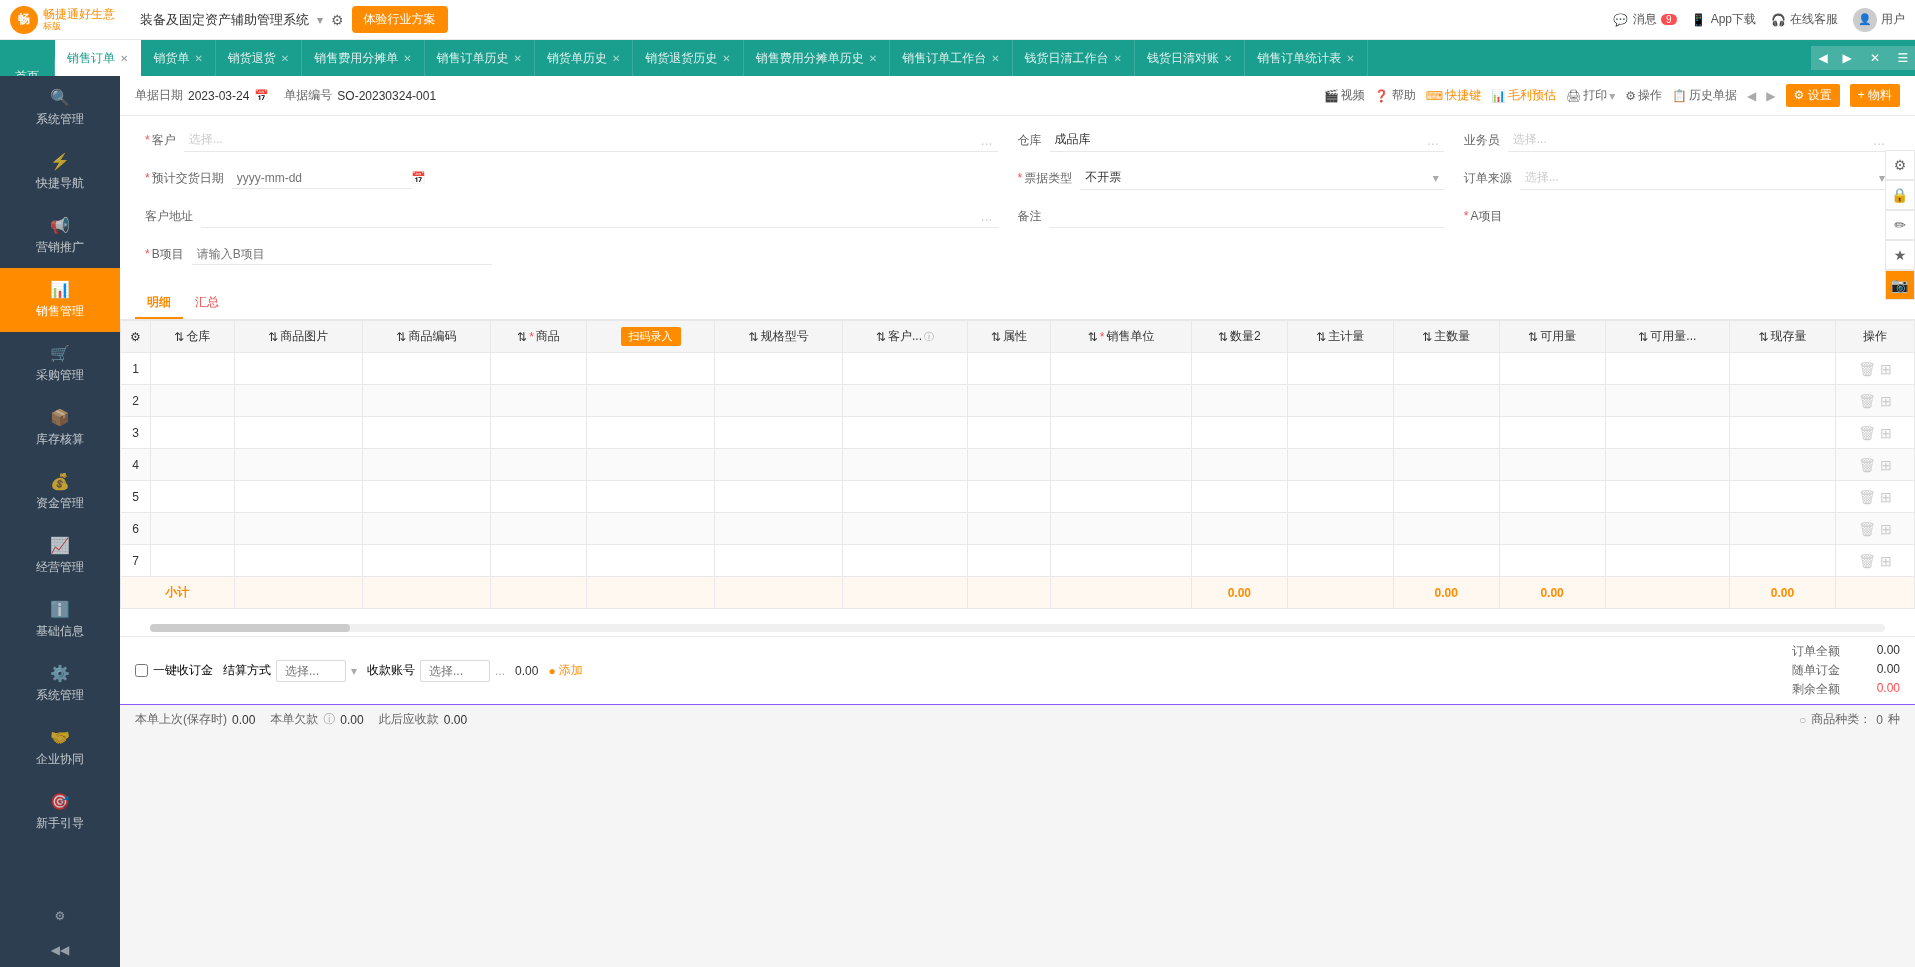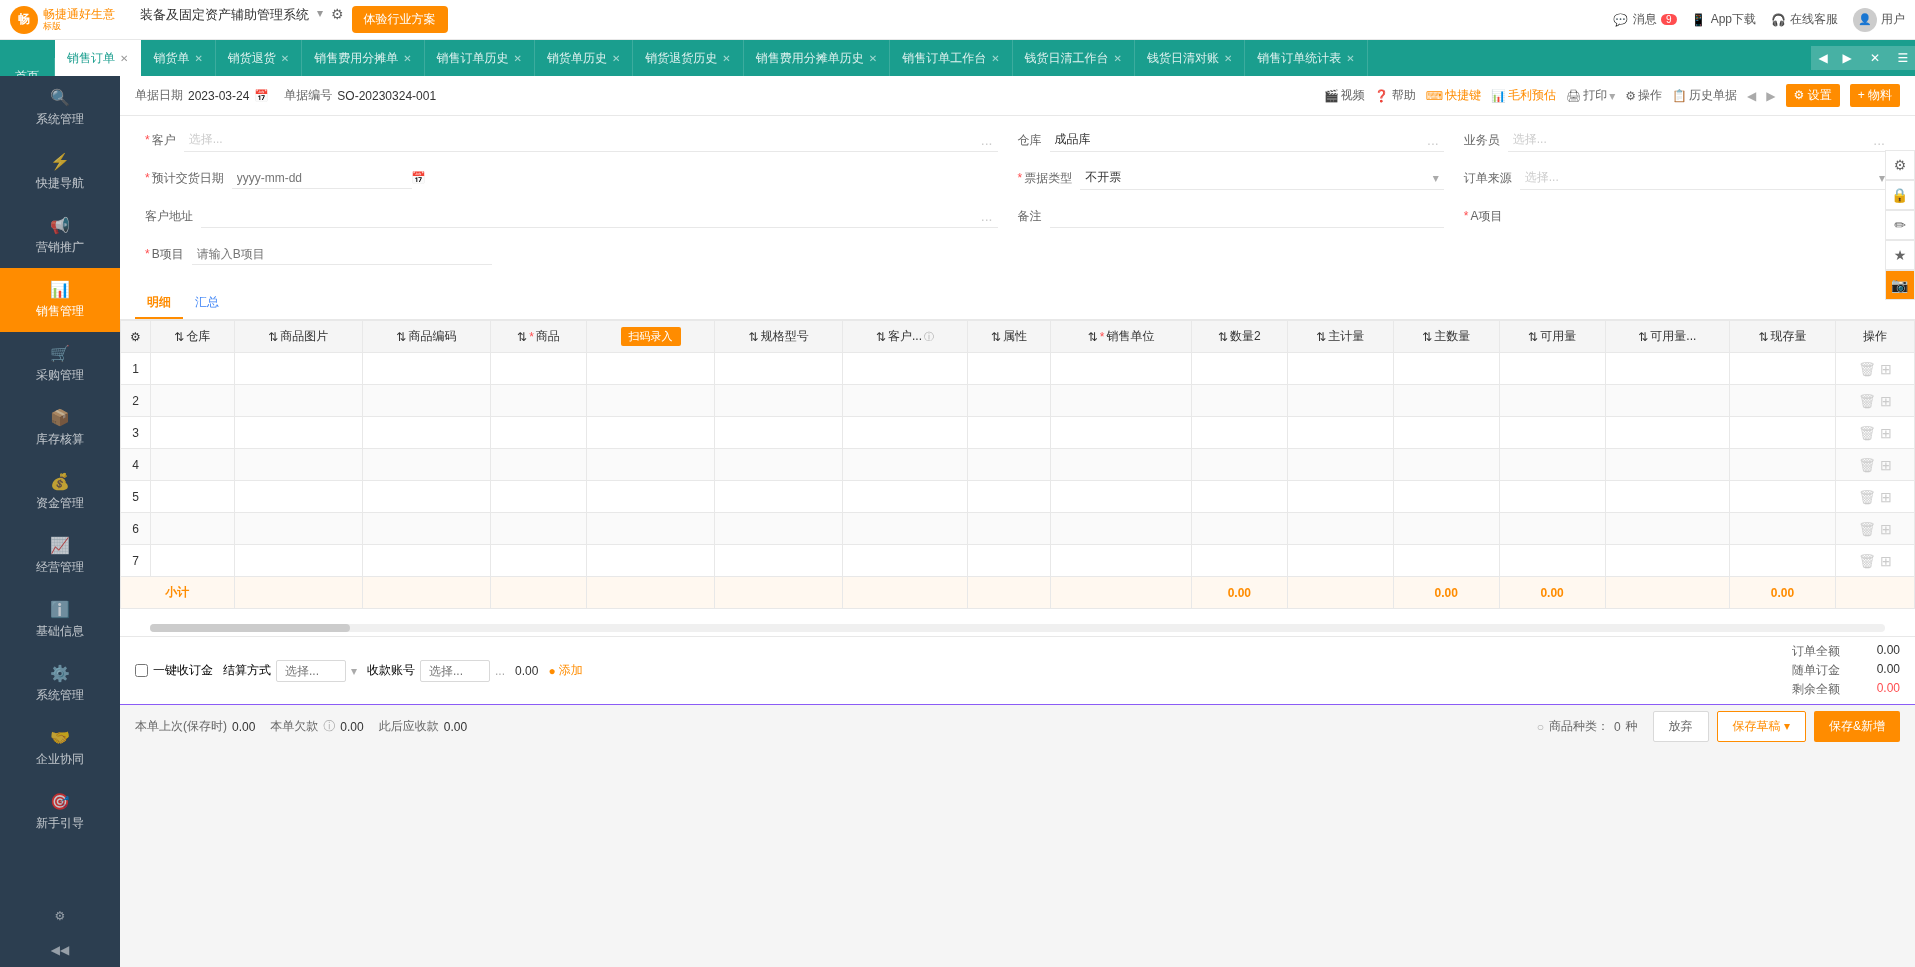--- a/index.html
+++ b/index.html
@@ -3,21 +3,21 @@
   <meta charset="utf-8">
   <style>
     * { box-sizing: border-box; margin: 0; padding: 0; font-family: 'Microsoft YaHei', Arial, sans-serif; font-size: 12px; }
     body { background: #f5f5f5; overflow: hidden; width: 1915px; height: 967px; }
 
     
     .top-bar { background: #fff; height: 40px; display: flex; align-items: center; padding: 0 10px; border-bottom: 1px solid #e8e8e8; position: relative; z-index: 100; }
     .logo-area { width: 120px; display: flex; align-items: center; gap: 5px; }
     .logo-icon { width: 28px; height: 28px; background: #ff8c00; border-radius: 50%; display: flex; align-items: center; justify-content: center; color: white; font-size: 14px; font-weight: bold; }
     .logo-text { font-size: 11px; color: #ff8c00; line-height: 1.2; }
-    .system-title { flex: 1; display: flex; gap: 8px; margin-left: 10px; }
+    .system-title { flex: 1; display: flex; align-items: center; gap: 8px; margin-left: 10px; }
     .industry-btn { background: #ff8c00; color: white; border: none; padding: 5px 12px; border-radius: 4px; cursor: pointer; font-size: 12px; }
     .top-right { display: flex; align-items: center; gap: 15px; margin-left: auto; }
     .top-right-item { display: flex; align-items: center; gap: 4px; color: #555; cursor: pointer; font-size: 12px; }
     .badge { background: #ff4d4f; color: white; border-radius: 8px; padding: 0 4px; font-size: 10px; min-width: 16px; text-align: center; }
     .user-avatar { width: 24px; height: 24px; background: #ccc; border-radius: 50%; display: flex; align-items: center; justify-content: center; color: #fff; font-size: 11px; }
 
     
     .nav-tabs { background: #1a9e8e; height: 36px; display: flex; align-items: center; overflow: hidden; position: relative; }
     .nav-tab { padding: 0 12px; height: 36px; display: flex; align-items: center; color: rgba(255,255,255,0.85); cursor: pointer; white-space: nowrap; font-size: 12px; border-right: 1px solid rgba(255,255,255,0.15); }
     .nav-tab.active { background: #fff; color: #1a9e8e; }
@@ -53,21 +53,21 @@
     
     .form-body { padding: 10px 15px; background: #fff; }
     .form-row { display: flex; align-items: center; margin-bottom: 10px; gap: 0; }
     .form-cell { display: flex; align-items: center; flex: 1; padding: 0 10px; min-height: 28px; }
     .form-cell .required { color: #ff4d4f; margin-right: 2px; }
     .form-cell label { color: #666; white-space: nowrap; margin-right: 8px; }
     .form-cell .input-val { border-bottom: 1px solid #e8e8e8; flex: 1; padding: 3px 5px; color: #ccc; min-width: 80px; display: flex; align-items: center; justify-content: space-between; }
     .dots-btn { color: #ccc; cursor: pointer; font-size: 14px; }
     .date-input { border: none; border-bottom: 1px solid #e8e8e8; padding: 3px 5px; color: #ccc; flex: 1; }
     .table-tabs { display: flex; gap: 0; padding: 0 15px; border-bottom: 1px solid #e8e8e8; background: #fff; }
-    .table-tab { padding: 6px 12px; cursor: pointer; color: #3b82f6; border-bottom: 2px solid transparent; }
+    .table-tab { padding: 6px 12px; cursor: pointer; color: #ef4444; border-bottom: 2px solid transparent; }
     .table-tab.active { color: #ff8c00; border-bottom: 2px solid #ff8c00; font-weight: bold; }
 
     .data-table { width: 100%; border-collapse: collapse; font-size: 12px; }
     .data-table th { background: #f5f5f5; border: 1px solid #e8e8e8; padding: 6px 4px; color: #333; white-space: nowrap; text-align: center; font-weight: normal; }
     .data-table td { border: 1px solid #e8e8e8; padding: 4px; text-align: center; color: #333; height: 32px; }
     .data-table tr:nth-child(even) td { background: #fafafa; }
     .row-num { color: #666; width: 30px; }
     .th-sort { display: flex; align-items: center; justify-content: center; gap: 2px; }
     .required-col { color: #ff4d4f; }
     .scan-btn { background: #ff8c00; color: white; border: none; padding: 2px 8px; border-radius: 2px; cursor: pointer; font-size: 11px; }
@@ -670,28 +670,20 @@
       <div class="bottom-field">
         <span>此后应收款</span>
         <span class="val">0.00</span>
       </div>
       <div class="bottom-field" style="margin-left:auto;">
         <span style="color:#aaa;">○</span>
         <span>商品种类：</span>
         <span>0</span>
         <span>种</span>
       </div>
-      <div class="save-btns">
-        <button class="btn-discard">放弃</button>
-        <button class="btn-save-draft">
-          <span>保存草稿</span>
-          <span style="color:#ff8c00;">▾</span>
-        </button>
-        <button class="btn-save-new">保存&amp;新增</button>
-      </div>
     </div>
   </div>
 </div>
 
 <div class="panel-right">
   <div class="panel-btn">⚙</div>
   <div class="panel-btn">🔒</div>
   <div class="panel-btn">✏</div>
   <div class="panel-btn">★</div>
   <div class="panel-btn orange">📷</div>

